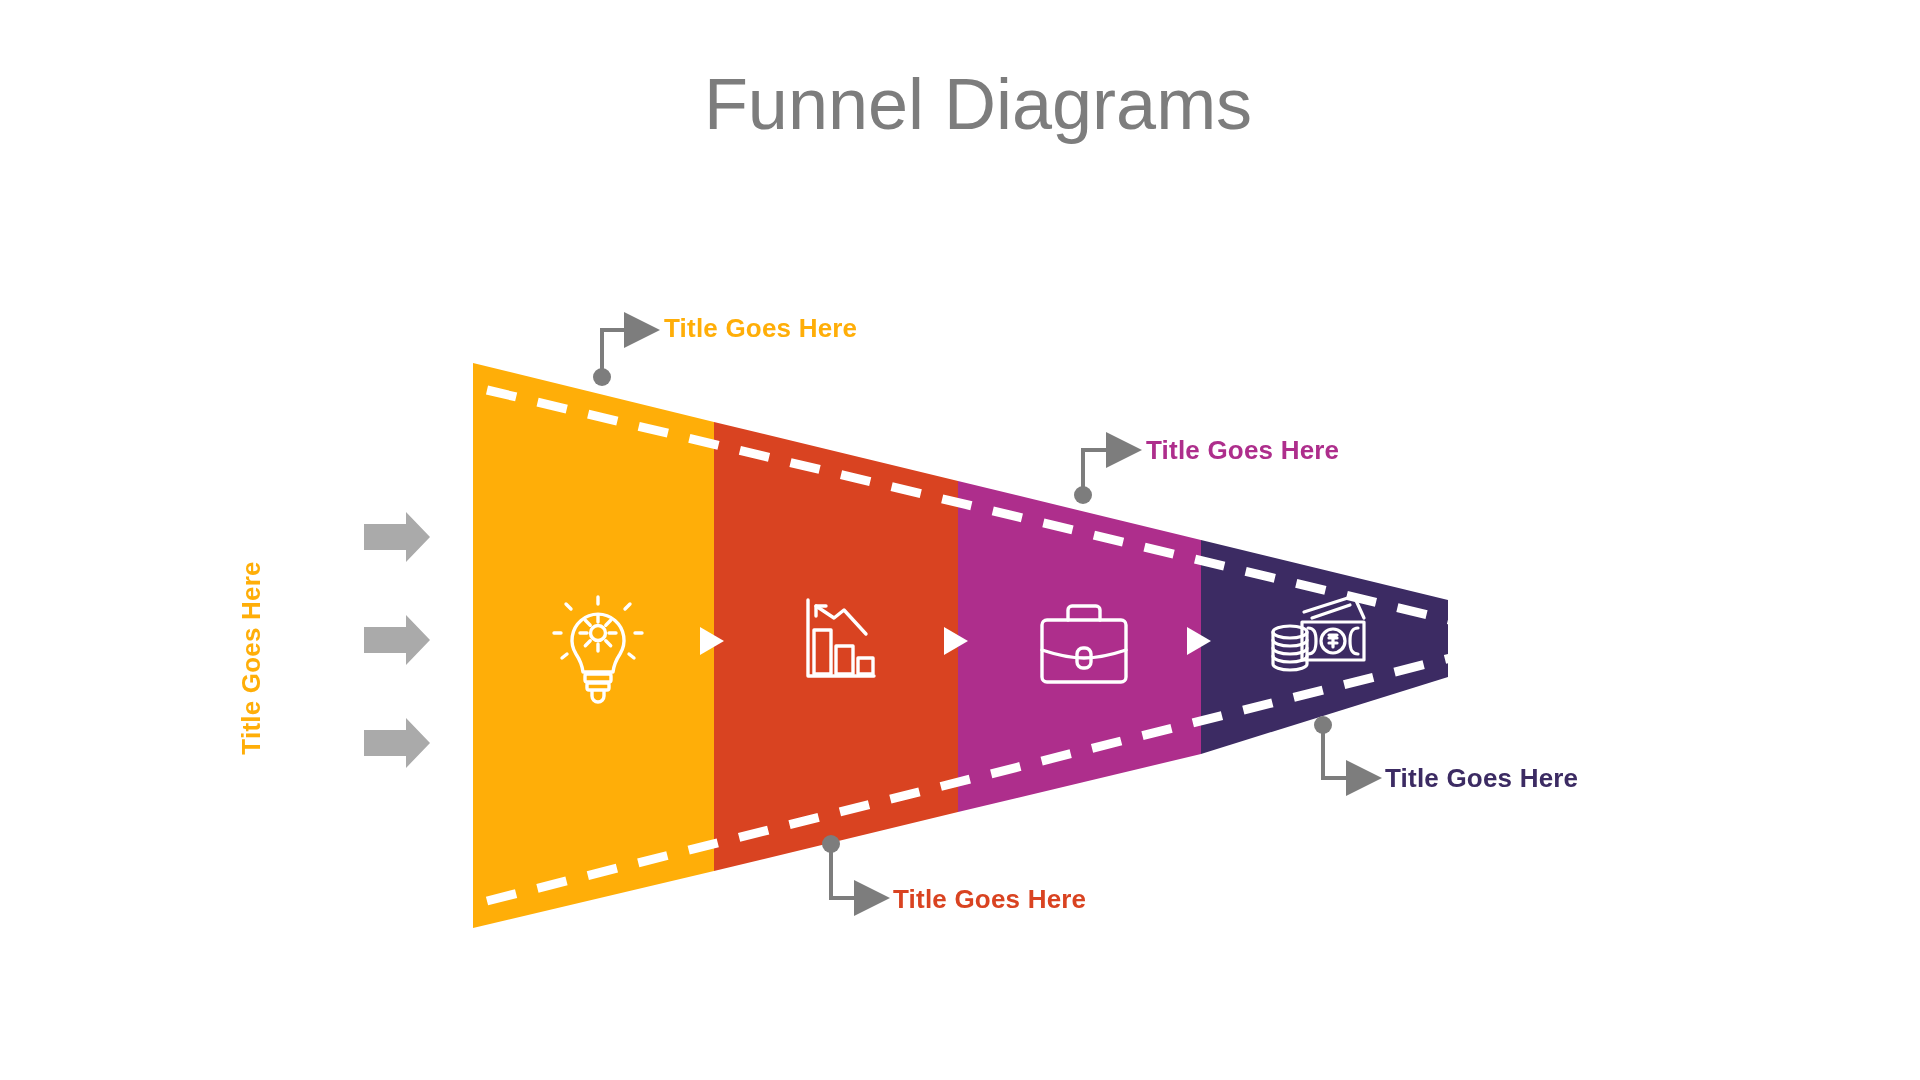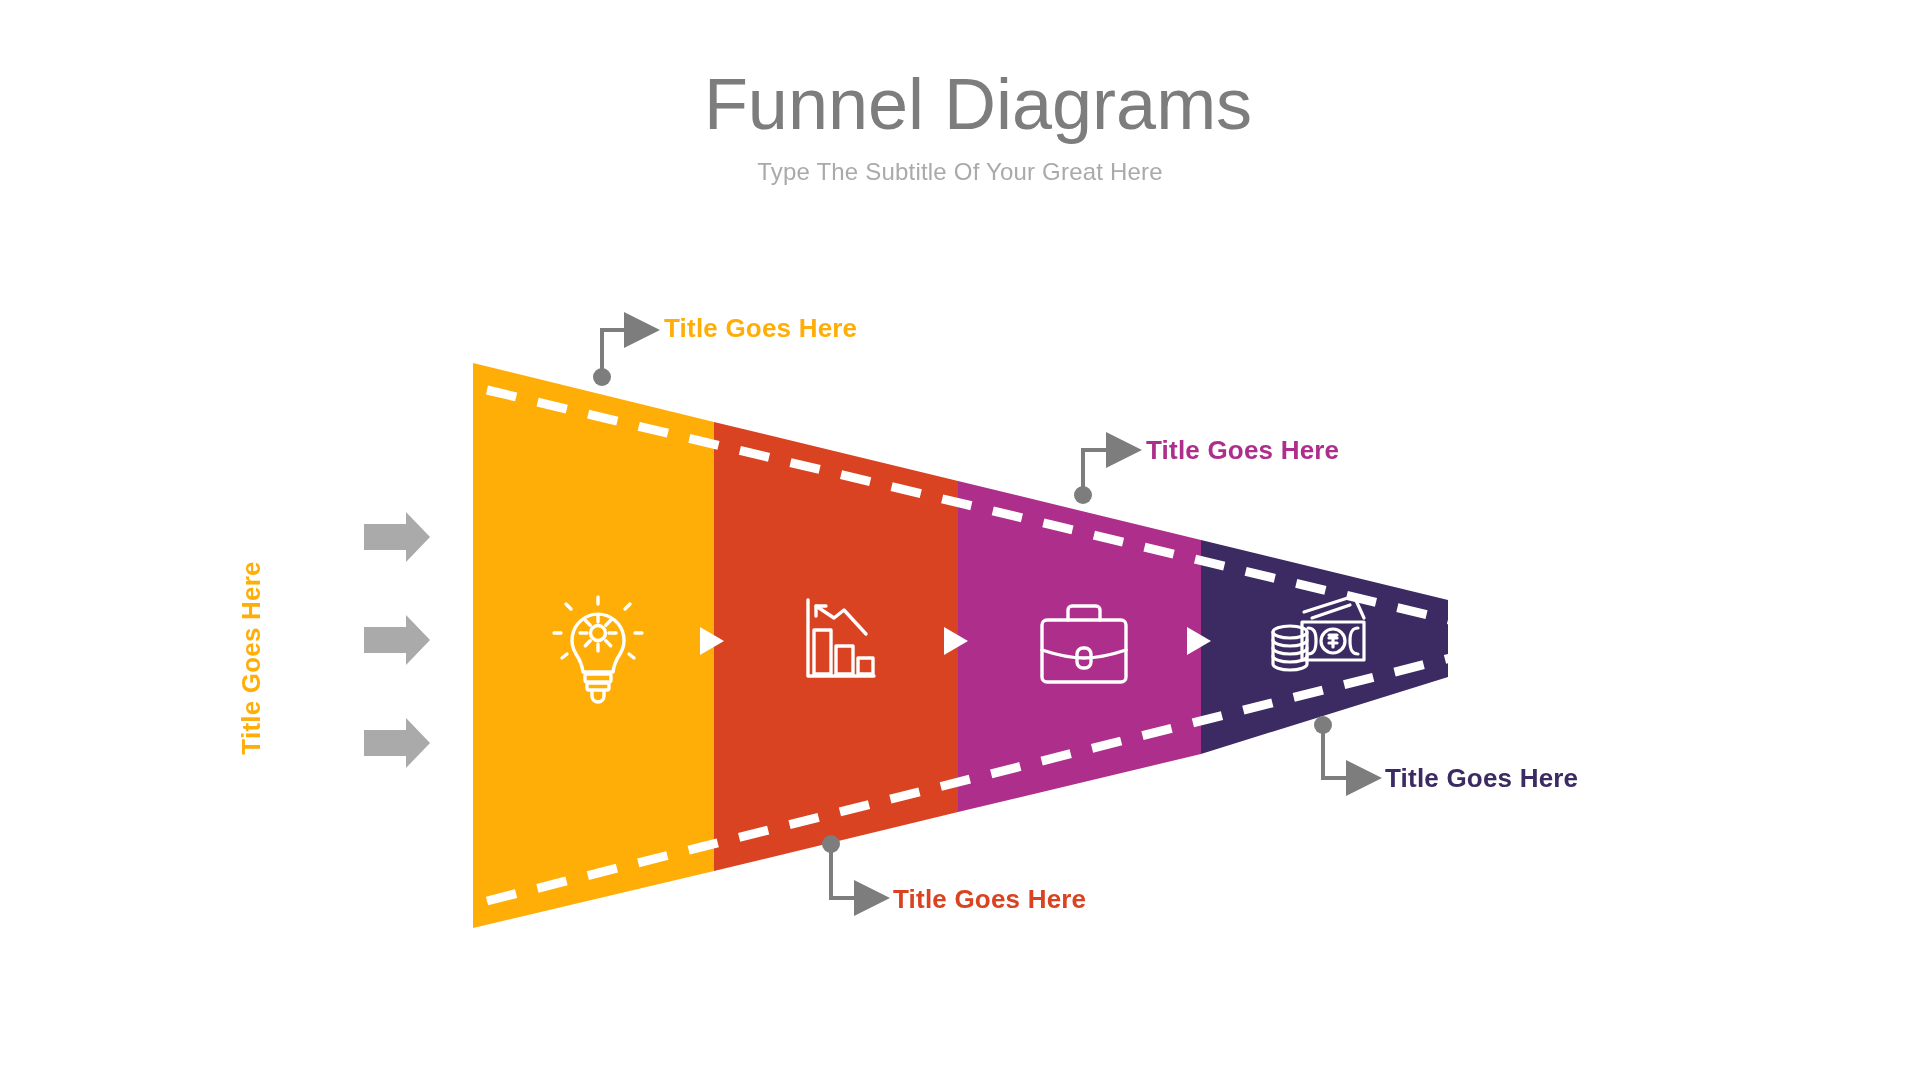--- a/index.html
+++ b/index.html
@@ -91,21 +91,20 @@
     white-space: nowrap;
   }
 </style>
 </head>
 <body>
 
 <div id="slide">
 
   <div id="header">
     <h1 id="page-title">Funnel Diagrams</h1>
-    <p id="page-subtitle">Type The Subtitle Of Your Great Here</p>
   </div>
 
   <div id="funnel-stage">
     <svg class="stage" viewBox="0 0 1920 1080" xmlns="http://www.w3.org/2000/svg">
 
       <defs>
         <clipPath id="clip-funnel">
           <polygon points="473,363 1448,600 1448,677 473,928"></polygon>
         </clipPath>
         <marker id="arrow-gray" markerWidth="9" markerHeight="9" refX="6" refY="4.5" orient="auto">

